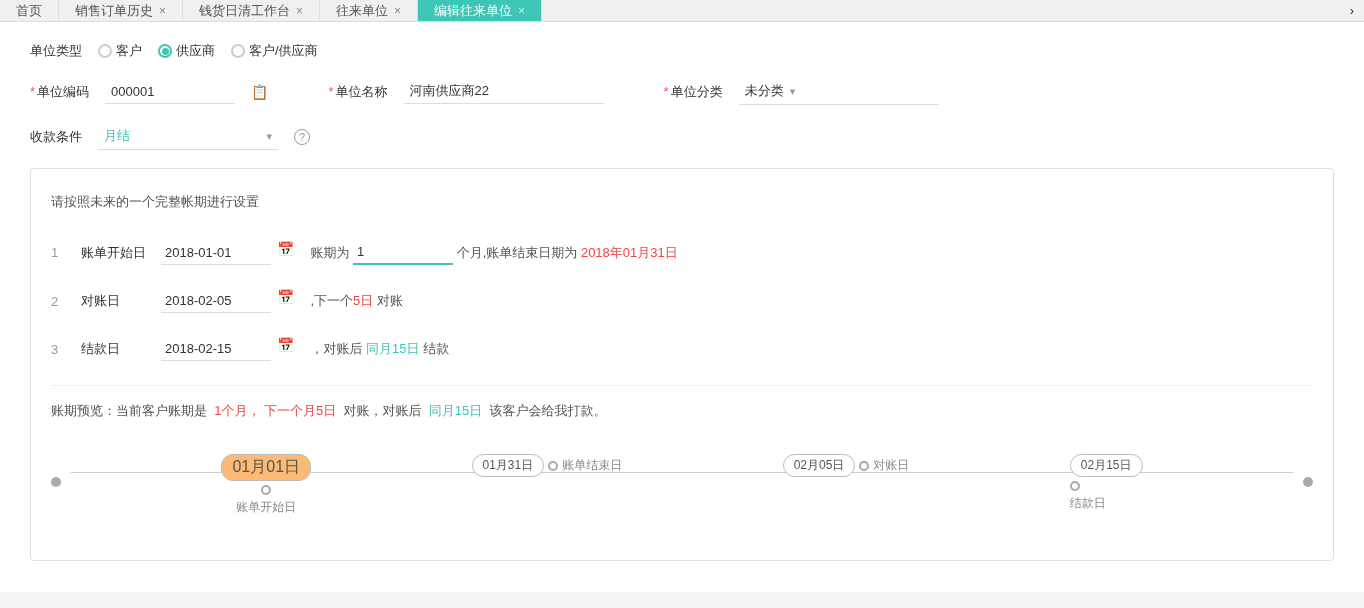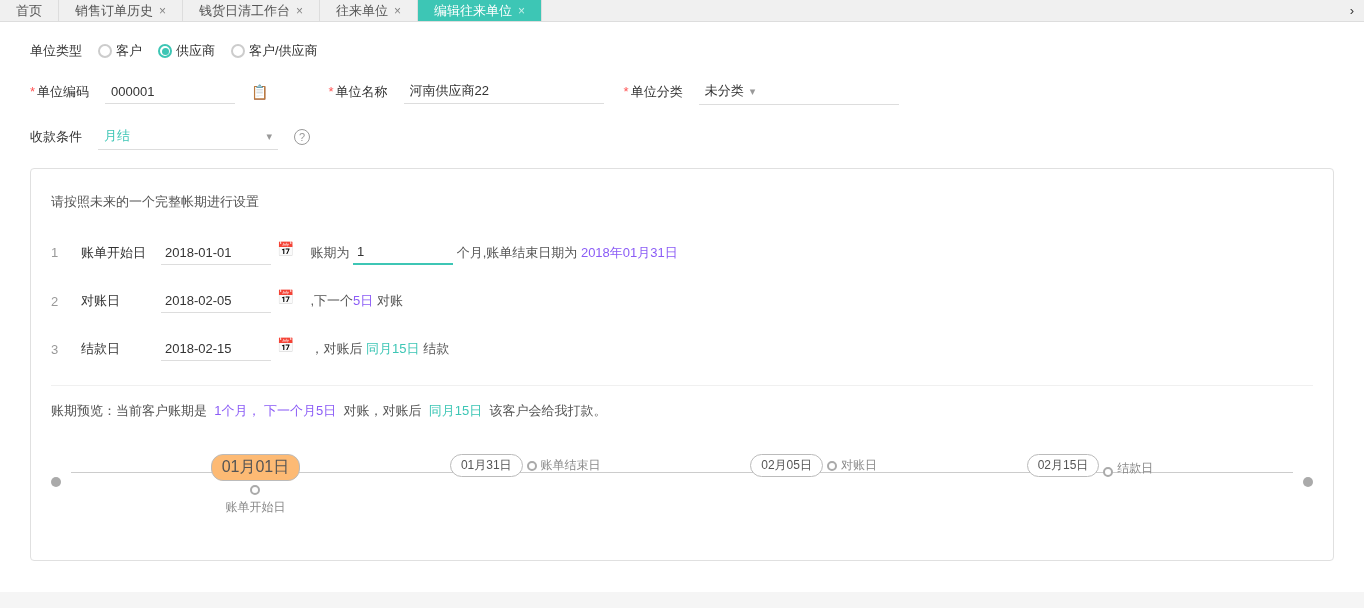--- a/index.html
+++ b/index.html
@@ -211,21 +211,21 @@
       font-size: 13px;
       color: #333;
       background: transparent;
       width: 110px;
     }
     .billing-desc {
       color: #555;
       font-size: 13px;
     }
     .highlight-orange {
-      color: #8b5cf6;
+      color: #ef4444;
     }
     .highlight-teal {
       color: #3dc6b5;
     }
     .month-input {
       border: none;
       border-bottom: 2px solid #3dc6b5;
       outline: none;
       padding: 4px 4px;
       font-size: 13px;
@@ -299,21 +299,21 @@
   <div class="form-row">
     <div class="form-group">
       <span class="form-label required">单位编码</span>
       <input type="text" class="input-field" value="000001" style="width: 130px;">
       <span class="calendar-icon">📋</span>
     </div>
     <div class="form-group" style="margin-left:40px;">
       <span class="form-label required">单位名称</span>
       <input type="text" class="input-field input-wide" value="河南供应商22" style="width: 200px;">
     </div>
-    <div class="form-group" style="">
+    <div class="form-group" style="margin-left:40px;">
       <span class="form-label required">单位分类</span>
       <div class="category-dropdown">
         <span>未分类</span>
         <span class="dropdown-arrow">▾</span>
       </div>
     </div>
   </div>
 
   <div class="form-row">
     <div class="form-group">
@@ -397,21 +397,21 @@
             <div style="width:10px;height:10px;border-radius:50%;border:2px solid #aaa;background:#fff;position:relative;z-index:1;"></div>
             <div style="font-size:12px;color:#888;">账单结束日</div>
           </div>
 
           <div style="display:flex;flex-direction:row;align-items:center;gap:4px;">
             <div style="border:1px solid #bbb;border-radius:12px;padding:2px 10px;font-size:12px;color:#555;background:#fff;white-space:nowrap;">02月05日</div>
             <div style="width:10px;height:10px;border-radius:50%;border:2px solid #aaa;background:#fff;position:relative;z-index:1;"></div>
             <div style="font-size:12px;color:#888;">对账日</div>
           </div>
 
-          <div style="display:flex;flex-direction:row;align-items:flex-end;gap:4px;">
+          <div style="display:flex;flex-direction:column;align-items:flex-start;gap:4px;">
             <div style="border:1px solid #bbb;border-radius:12px;padding:2px 10px;font-size:12px;color:#555;background:#fff;white-space:nowrap;">02月15日</div>
             <div style="width:10px;height:10px;border-radius:50%;border:2px solid #aaa;background:#fff;position:relative;z-index:1;"></div>
             <div style="font-size:12px;color:#888;">结款日</div>
           </div>
 
           <div style="display:flex;flex-direction:column;align-items:center;gap:4px;">
             <div style="width:10px;height:10px;border-radius:50%;background:#aaa;position:relative;z-index:1;margin-top:23px;"></div>
           </div>
         </div>
       </div>

